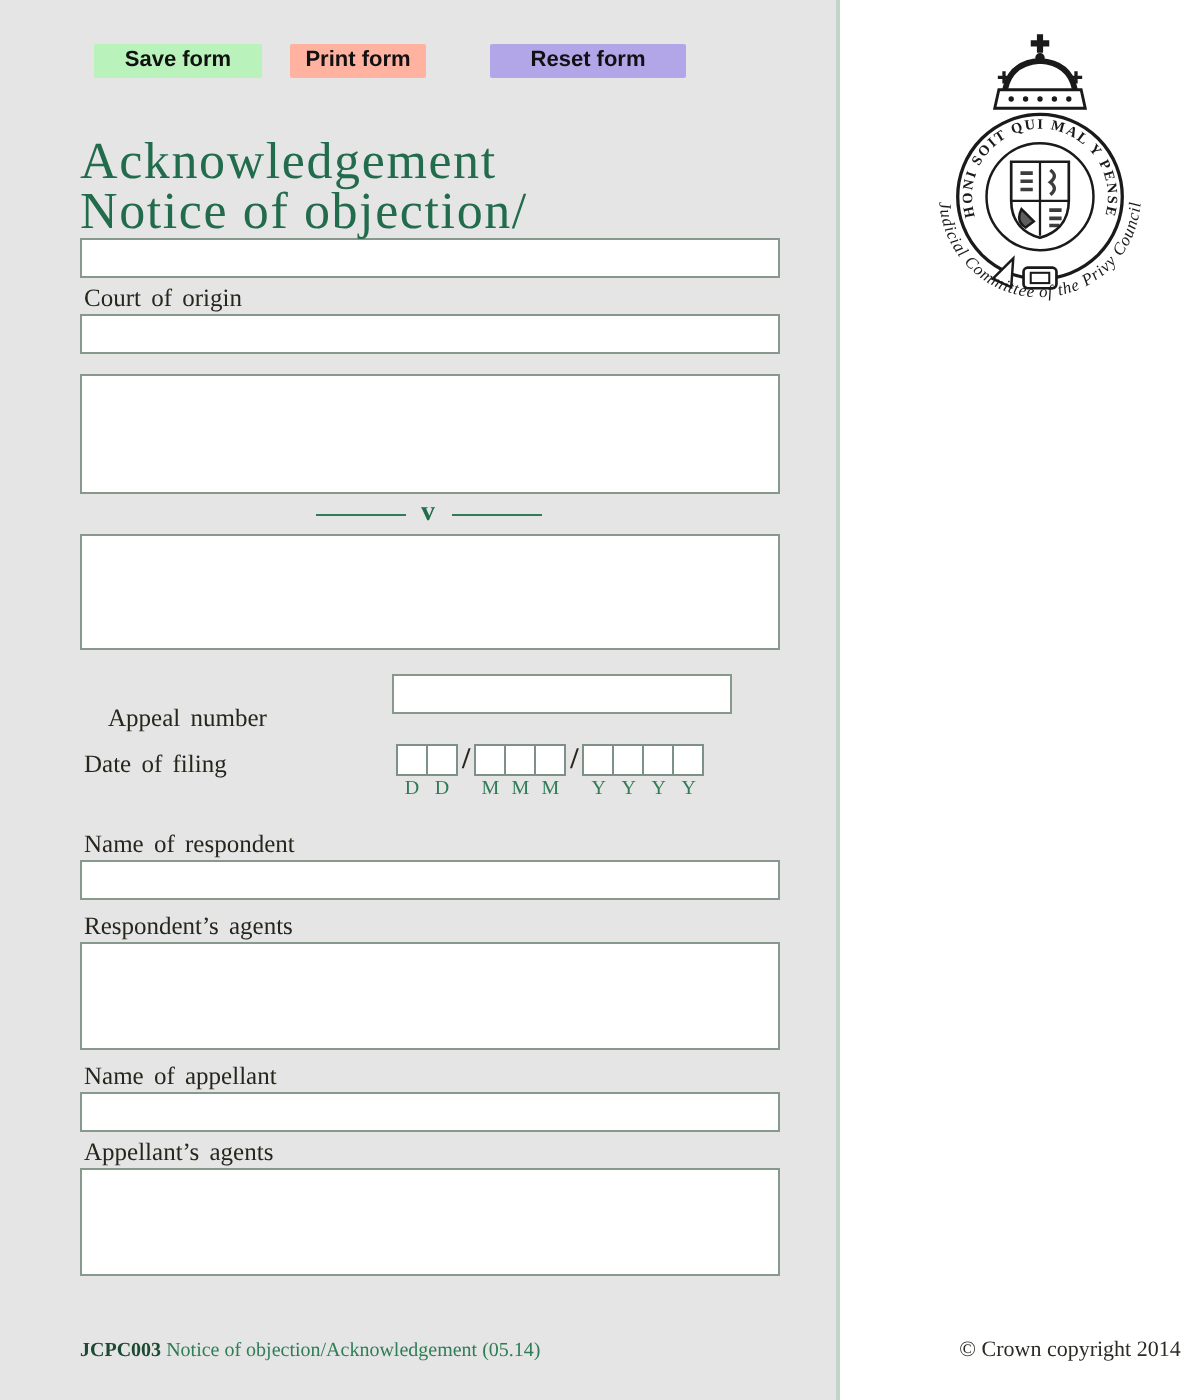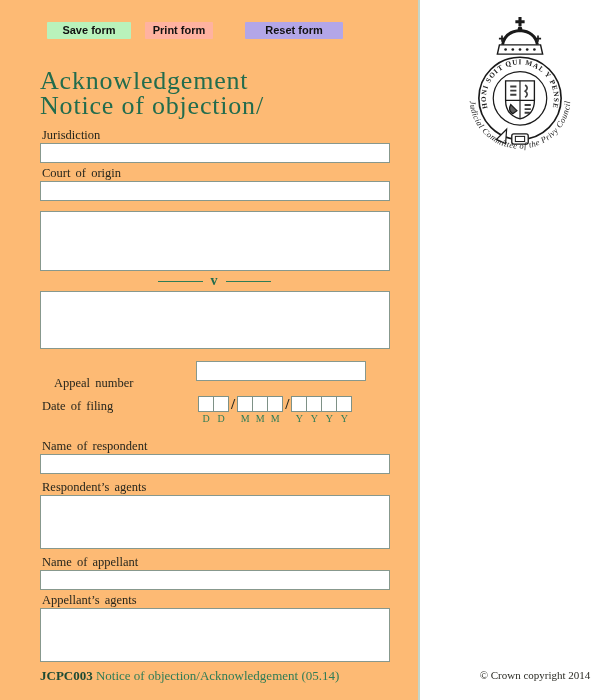--- a/index.html
+++ b/index.html
@@ -1,20 +1,20 @@
 <!DOCTYPE html>
 <html><head>
 <meta charset="utf-8">
 <style>
   html,body{margin:0;padding:0;}
   body{width:600px;height:700px;background:#ffffff;font-family:"Liberation Serif",serif;}
   .page{position:relative;width:600px;height:700px;background:#ffffff;overflow:hidden;}
 
   
-  .form-panel{position:absolute;left:0;top:0;width:420px;height:700px;background:#fdba74;
+  .form-panel{position:absolute;left:0;top:0;width:420px;height:700px;background:#e5e5e5;
     box-sizing:border-box;padding:47px 30px 0 40px;border-right:2px solid #c3d5c8;}
 
   
   .btn{position:absolute;top:22px;height:17px;border:none;border-radius:1px;
     font-family:"Liberation Sans",sans-serif;font-size:11px;font-weight:700;color:#111;
     text-align:center;line-height:17px;padding:0;cursor:pointer;}
   .btn-save{left:47px;width:84px;background:#b9f2bb;}
   .btn-print{left:145px;width:68px;background:#ffb2a0;}
   .btn-reset{left:245px;width:98px;background:#b3a6e8;}
 
@@ -50,21 +50,21 @@
   .date-group{display:flex;flex-direction:column;}
   .cells{display:flex;}
   .date-cell{width:16px;height:16px;box-sizing:border-box;border:1px solid #7e9186;background:#fff;
     margin-left:-1px;padding:0;text-align:center;font:11px "Liberation Serif",serif;}
   .cells .date-cell:first-child{margin-left:0;}
   .letters{display:flex;margin-top:2px;}
   .letter{width:16px;margin-left:-1px;text-align:center;font-size:10px;line-height:10px;color:#2f7c56;}
   .letters .letter:first-child{margin-left:0;}
   .slash{font-size:15px;font-weight:700;color:#26261d;line-height:16px;margin:0 2px;}
 
-  .footer-left{position:absolute;left:40px;top:671px;font-size:13px;line-height:10px;color:#2f7c56;}
+  .footer-left{position:absolute;left:40px;top:671px;font-size:10px;line-height:10px;color:#2f7c56;}
   .footer-left .code{color:#1c4a33;font-weight:700;}
 
   
   .crest{position:absolute;left:452px;top:14px;}
   .motto-text{font-family:"Liberation Serif",serif;font-size:7px;font-weight:700;letter-spacing:.9px;fill:#1a1a1a;}
   .ring-text{font-family:"Liberation Serif",serif;font-size:8.2px;font-style:italic;letter-spacing:.4px;fill:#1a1a1a;}
   .copyright{position:absolute;left:470px;top:669px;width:130px;text-align:center;font-size:11px;color:#2b2b24;}
 </style>
 </head>
 <body>
@@ -76,21 +76,20 @@
     <button class="btn btn-save">Save form</button>
     <button class="btn btn-print">Print form</button>
     <button class="btn btn-reset">Reset form</button>
 
 
     <div class="title">
       <div>Acknowledgement</div>
       <div>Notice of objection/</div>
     </div>
 
-    <div class="field-label">Jurisdiction</div>
     <input class="line-input" value="" style="">
 
     <div class="field-label tight">Court of origin</div>
     <input class="line-input" value="" style="">
 
     <textarea class="party-box party-top" style=""></textarea>
 
     <div class="v-row">
       <span class="v-dash"></span>
       <span class="v-char">v</span>

